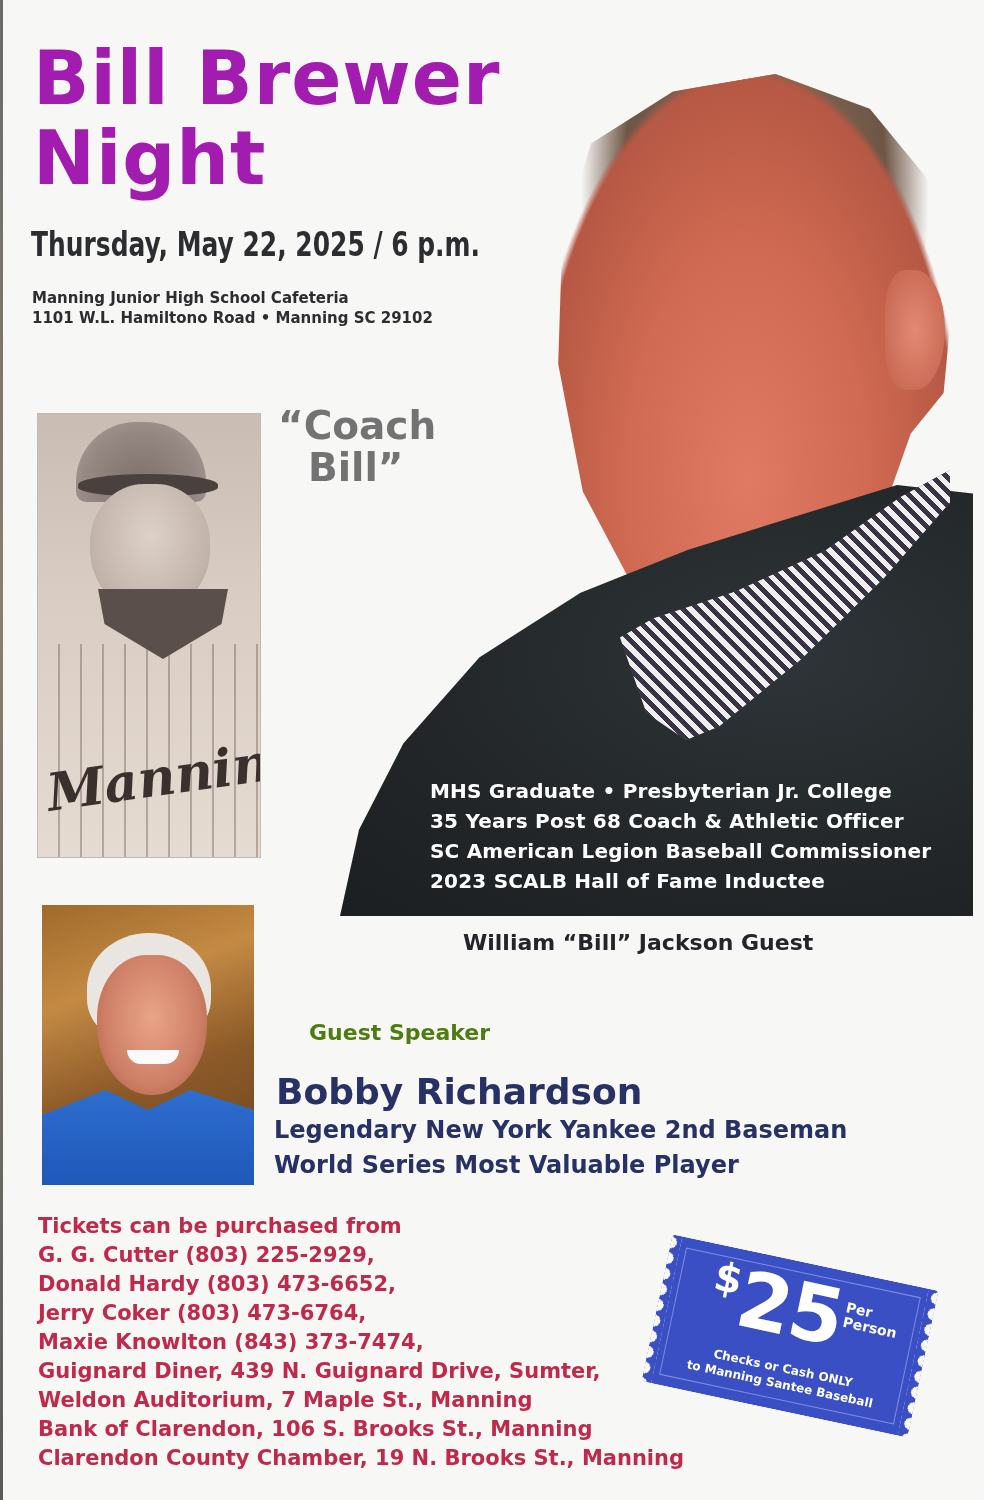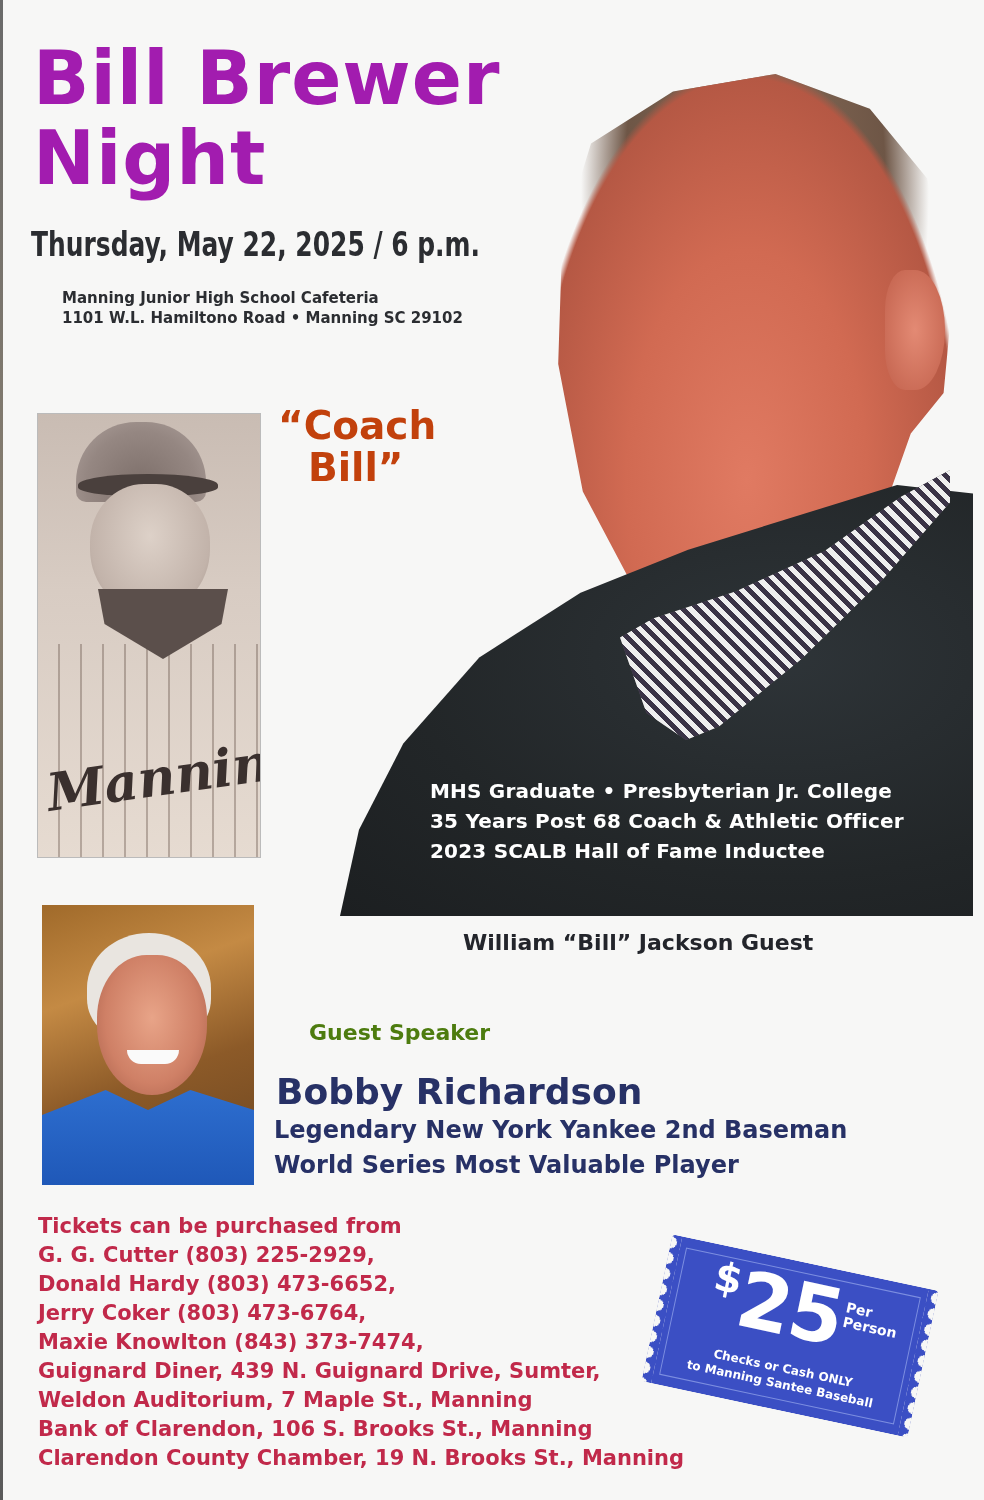--- a/index.html
+++ b/index.html
@@ -38,30 +38,29 @@
       white-space: nowrap;
     }
     .venue {
       left: 32px; top: 288px;
       font-family: "DejaVu Sans", sans-serif;
       font-weight: bold;
       font-size: 15px;
       line-height: 20px;
       color: #2b2d31;
       white-space: nowrap;
-      margin-left: 30px;
     }
 
     
     .nickname {
       left: 278px; top: 405px;
       font-weight: bold;
       font-size: 39px;
       line-height: 42px;
-      color: #c2410c;
+      color: #737373;
       white-space: nowrap;
     }
     .nickname span { display: block; }
     .nickname .l2 { padding-left: 30px; }
 
     
     .old-photo {
       left: 37px; top: 413px; width: 224px; height: 445px;
       background:
         repeating-linear-gradient(90deg, transparent 0 20px, rgba(90,70,60,0.35) 20px 22px) 0 230px / 100% 215px no-repeat,
@@ -272,20 +271,21 @@
 </div>
 
 <div class="abs portrait-head"></div>
 <div class="abs portrait-ear"></div>
 <div class="abs portrait-body"></div>
 <div class="abs portrait-collar"></div>
 
 <div class="abs bio">
   <div>MHS Graduate • Presbyterian Jr. College</div>
   <div>35 Years Post 68 Coach &amp; Athletic Officer</div>
+  <div>SC American Legion Baseball Commissioner</div>
   <div>2023 SCALB Hall of Fame Inductee</div>
 </div>
 
 <div class="abs caption">William “Bill” Jackson Guest</div>
 
 <div class="abs bobby-photo">
   <div class="hair"></div>
   <div class="face"></div>
   <div class="smile"></div>
   <div class="shirt"></div>

